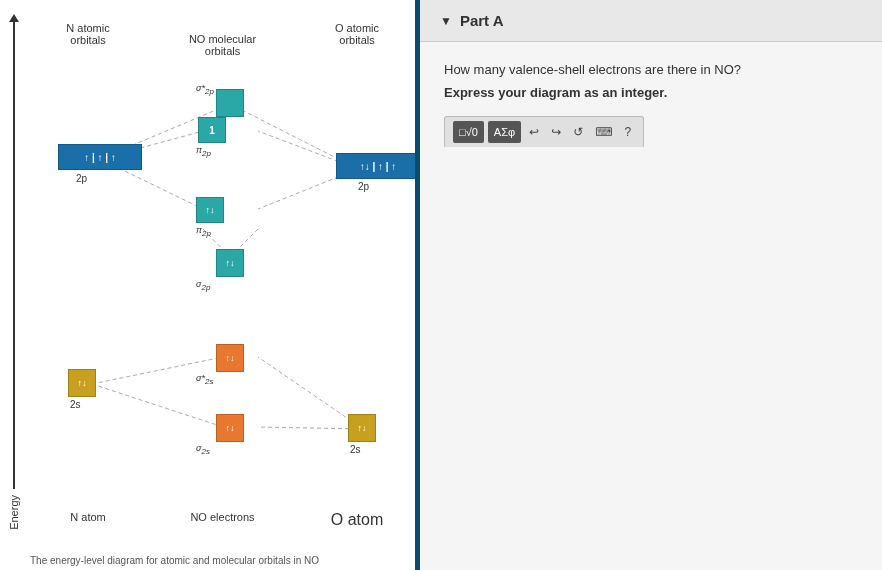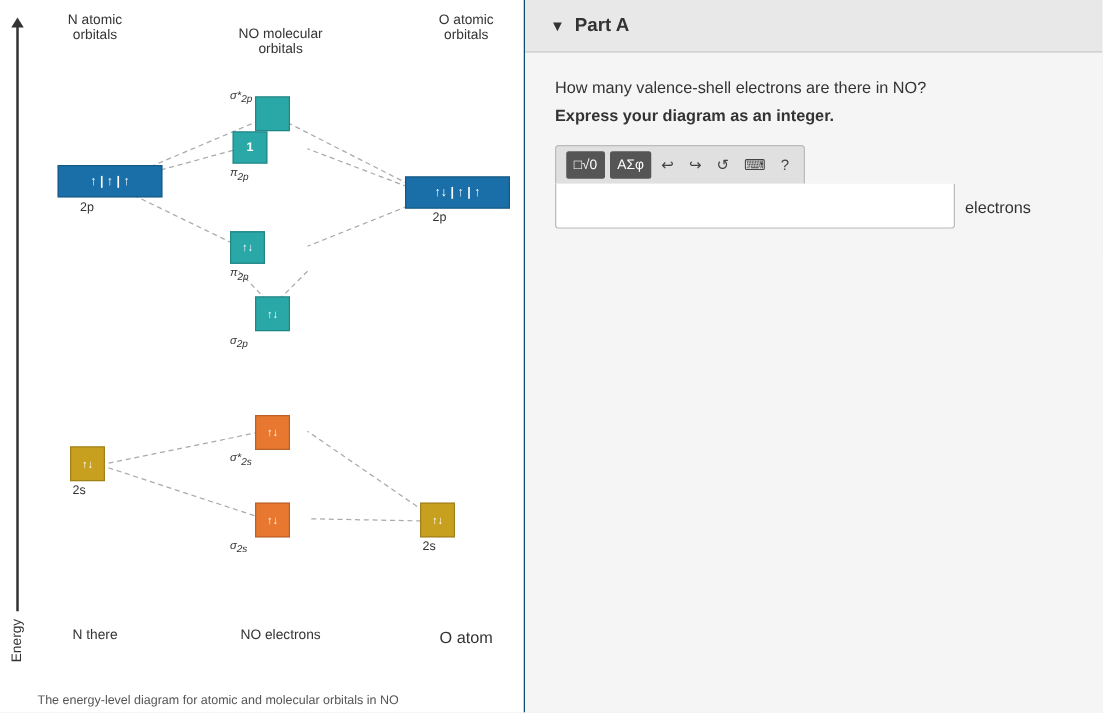--- a/index.html
+++ b/index.html
@@ -9,23 +9,23 @@
       width: 882px;
       height: 570px;
       display: flex;
       overflow: hidden;
     }
 
     
     .left-panel {
       width: 420px;
       background: white;
-      border-right: 1px solid #0c4a6e;
+      border-right: 5px solid #0c4a6e;
       position: relative;
-      padding: 6px;
+      padding: 18px;
       overflow: hidden;
     }
 
     .energy-axis {
       position: absolute;
       left: 8px;
       top: 20px;
       bottom: 40px;
       display: flex;
       flex-direction: column;
@@ -318,23 +318,23 @@
       <span style="color:white; font-size:9px;">↑↓</span>
     </div>
     <span style="position:absolute; left:148px; top:384px; font-size:9px; color:#333; font-style:italic;">σ<sub>2s</sub></span>
 
     <div class="orb-block orb-yellow" style="position:absolute; left:300px; top:355px; width:28px; height:28px;">
       <span style="color:white; font-size:9px;">↑↓</span>
     </div>
     <span style="position:absolute; left:302px; top:385px; font-size:10px; color:#333;">2s</span>
 
     <div style="position:absolute; bottom:0; left:0; right:0; display:flex; justify-content:space-between; padding: 0 5px;">
-      <span style="font-size:11px; color:#333; width:70px; text-align:center;">N there</span>
+      <span style="font-size:11px; color:#333; width:70px; text-align:center;">N atom</span>
       <span style="font-size:11px; color:#333; width:100px; text-align:center;">NO electrons</span>
-      <span style="font-size:13px; color:#333; width:70px; text-align:center;">O atom</span>
+      <span style="font-size:16px; color:#333; width:70px; text-align:center;">O atom</span>
     </div>
   </div>
 
   <div style="position:absolute; bottom:4px; left:30px; font-size:10px; color:#555;">The energy-level diagram for atomic and molecular orbitals in NO</div>
 </div>
 
 <div class="right-panel">
 
   <div class="part-header">
     <span class="part-arrow">▼</span>
@@ -351,22 +351,18 @@
     <div class="input-wrapper">
       <div class="toolbar">
         <button class="toolbar-btn">□√0</button>
         <button class="toolbar-btn">AΣφ</button>
         <span class="toolbar-icon">↩</span>
         <span class="toolbar-icon">↪</span>
         <span class="toolbar-icon">↺</span>
         <span class="toolbar-icon">⌨</span>
         <span class="toolbar-icon">?</span>
       </div>
-      <div class="answer-row">
-        <input type="text" class="answer-input" placeholder="" aria-label="Enter integer answer" style="">
-        <span class="answer-unit">electrons</span>
-      </div>
     </div>
 
 
 
   </div>
 </div>
 
 </body></html>

